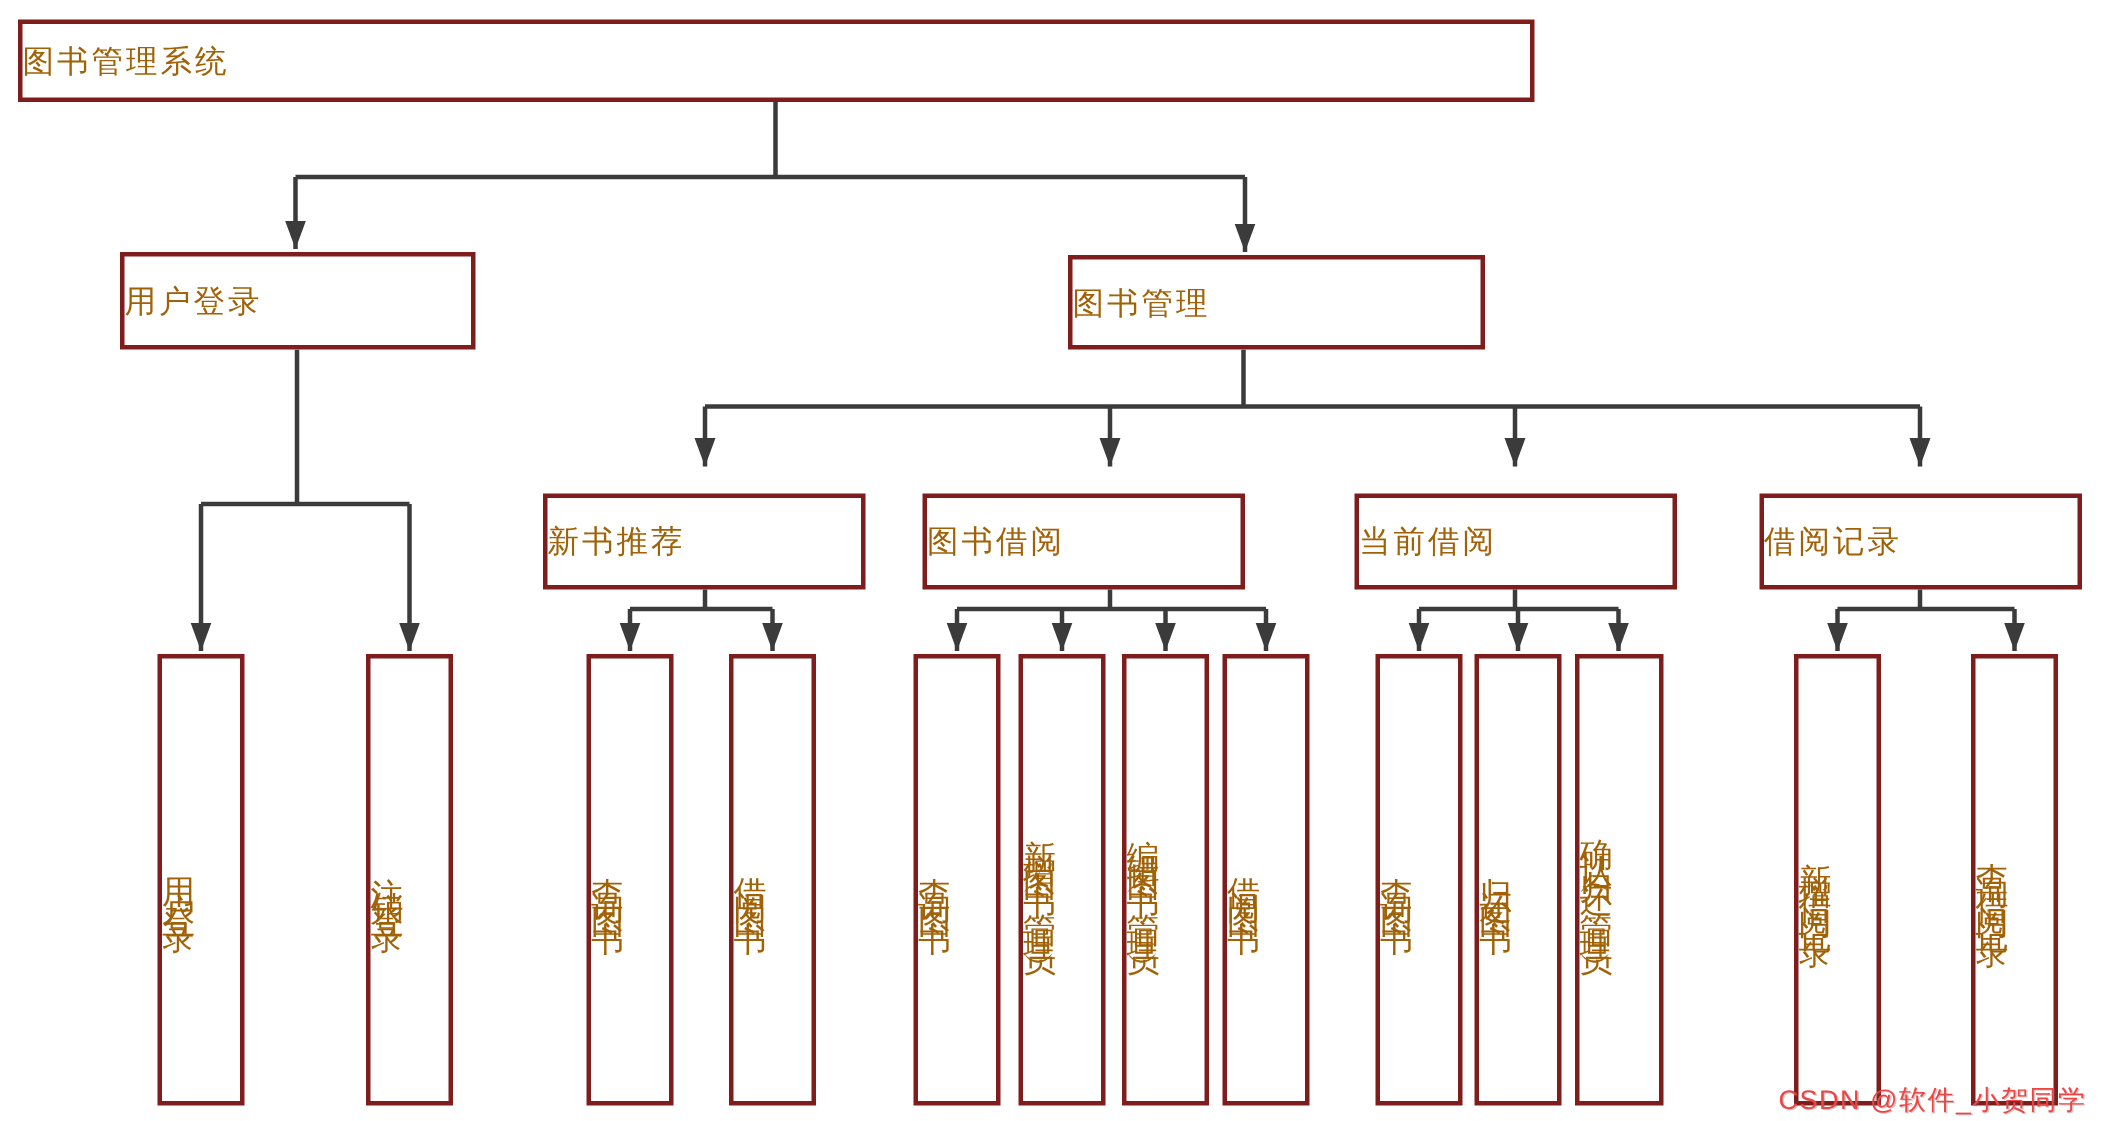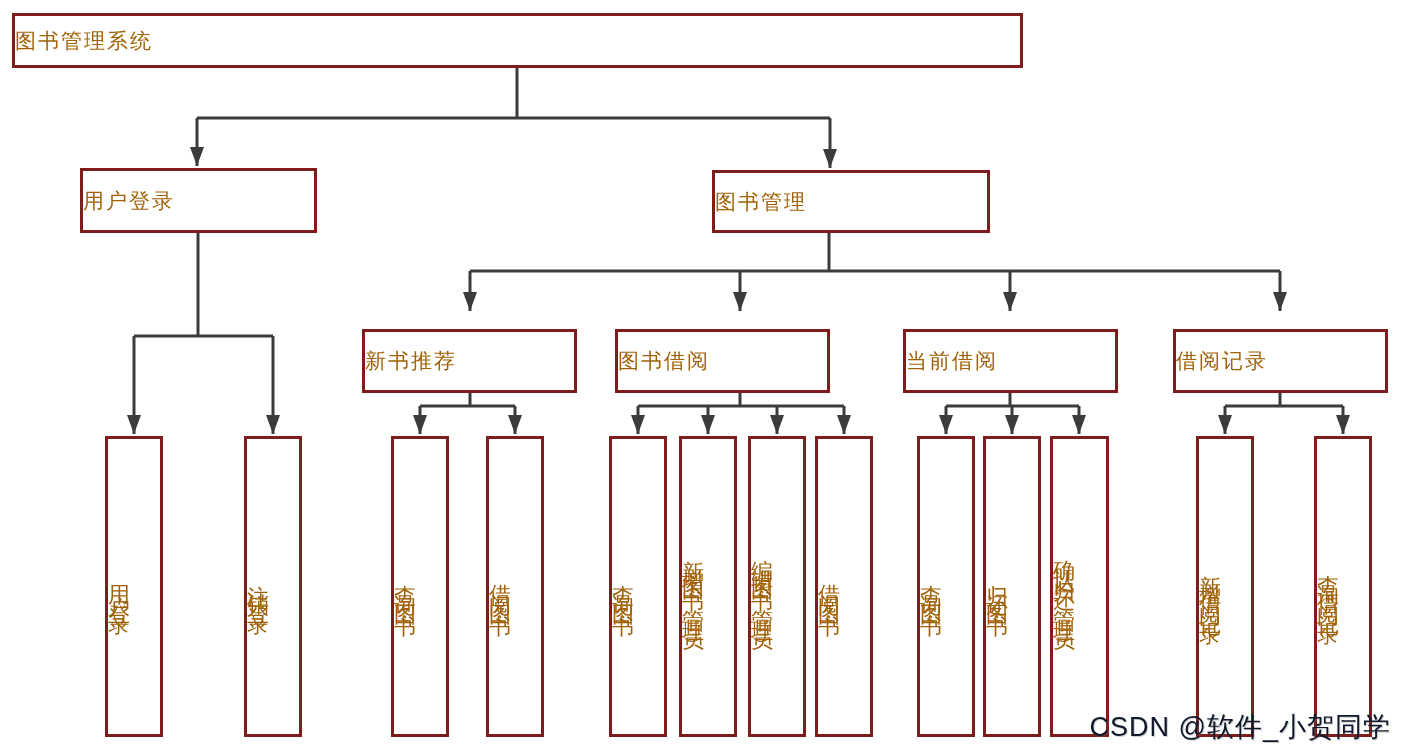--- a/index.html
+++ b/index.html
@@ -55,22 +55,22 @@
   .leaf.p8  { left: 815px; }
   .leaf.p9  { left: 917px; }
   .leaf.p10 { left: 983px; }
   .leaf.p11 { left: 1050px; width: 59px; }
   .leaf.p12 { left: 1196px; }
   .leaf.p13 { left: 1314px; }
   .watermark {
     position: absolute;
     right: 14px;
     bottom: 2px;
-    font-size: 27px;
-    color: #0f172a;
+    font-size: 18px;
+    color: #ef4444;
     letter-spacing: 1px;
     text-shadow: 1px 1px 0 rgba(110,110,110,0.35);
     z-index: 5;
     pointer-events: none;
     white-space: nowrap;
   }
 </style>
 </head>
 <body>
 

